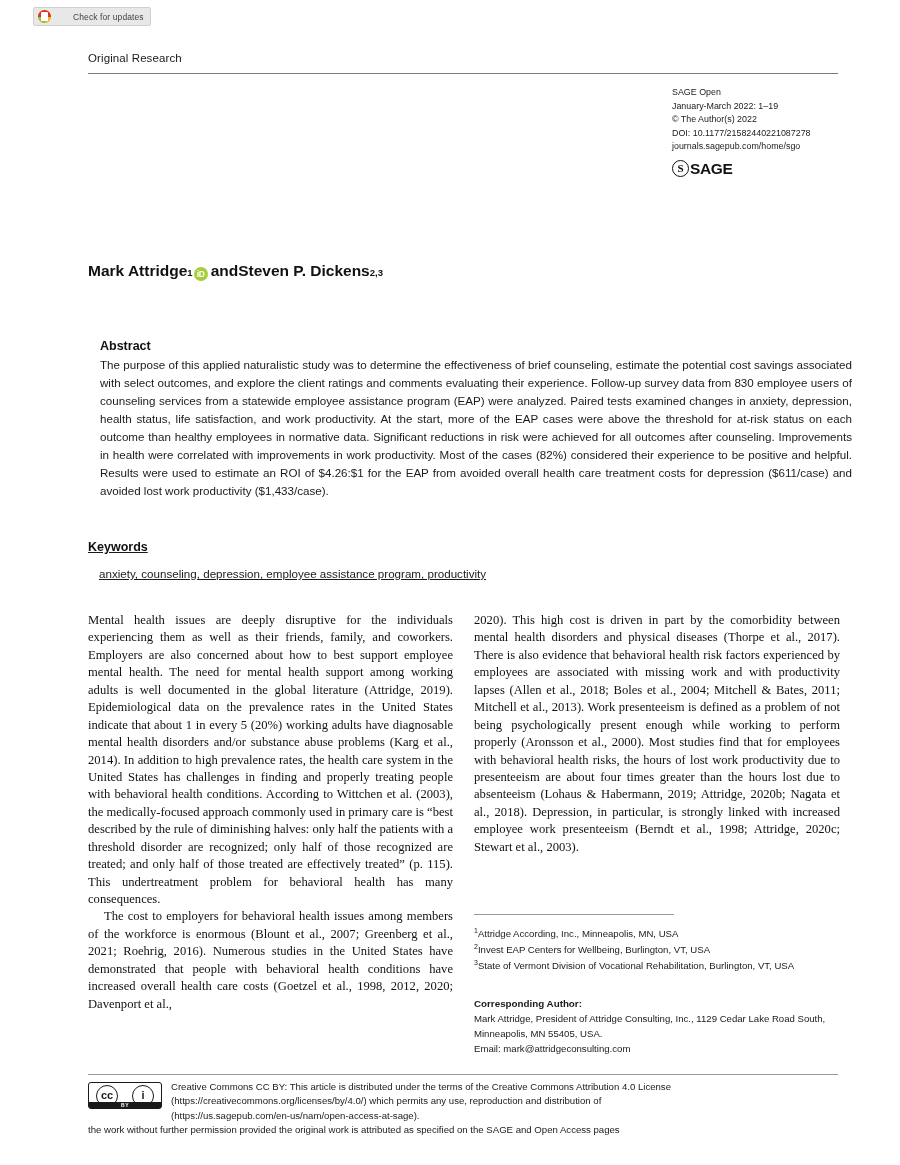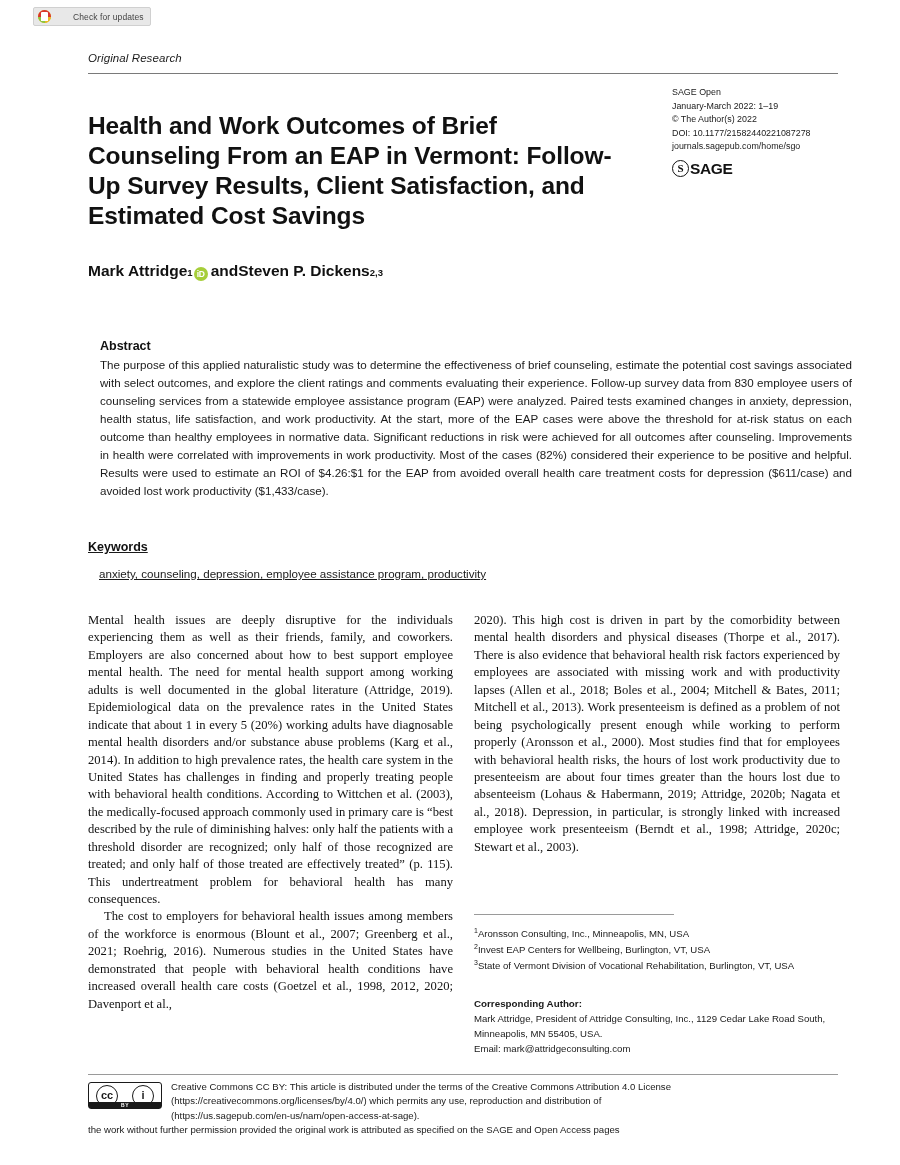--- a/index.html
+++ b/index.html
@@ -74,21 +74,20 @@
     letter-spacing: 0.1px;
     white-space: nowrap;
   }
 
   
   .running-head {
     position: absolute;
     left: 88px;
     top: 52px;
     font-size: 11.5px;
-    font-style: italic;
     color: #1a1a1a;
     letter-spacing: 0.1px;
   }
   .rule-head {
     position: absolute;
     left: 88px;
     top: 73px;
     width: 750px;
     height: 1.3px;
     background: #7a7a7a;
@@ -323,21 +322,20 @@
         <span class="q3"></span>
         <span class="q4"></span>
       <span class="inner"></span>
     </span>
     <span class="crossmark-label">Check for updates</span>
   </div>
 
   <div class="running-head">Original Research</div>
   <div class="rule-head"></div>
 
-  <h1 class="title">Health and Work Outcomes of Brief Counseling From an EAP in Vermont: Follow-Up Survey Results, Client Satisfaction, and Estimated Cost Savings</h1>
 
   <div class="meta">
     <div>SAGE Open</div>
     <div>January-March 2022: 1–19</div>
     <div>© The Author(s) 2022</div>
     <div>DOI: 10.1177/21582440221087278</div>
     <div>journals.sagepub.com/home/sgo</div>
     <div class="sage-logo">
       <span class="sage-mark">S</span>
       <span class="sage-word">SAGE</span>
@@ -368,21 +366,21 @@
     <p class="indent">The cost to employers for behavioral health issues among members of the workforce is enormous (Blount et al., 2007; Greenberg et al., 2021; Roehrig, 2016). Numerous studies in the United States have demonstrated that people with behavioral health conditions have increased overall health care costs (Goetzel et al., 1998, 2012, 2020; Davenport et al.,</p>
   </div>
 
   <div class="col col-right">
     <p>2020). This high cost is driven in part by the comorbidity between mental health disorders and physical diseases (Thorpe et al., 2017). There is also evidence that behavioral health risk factors experienced by employees are associated with missing work and with productivity lapses (Allen et al., 2018; Boles et al., 2004; Mitchell &amp; Bates, 2011; Mitchell et al., 2013). Work presenteeism is defined as a problem of not being psychologically present enough while working to perform properly (Aronsson et al., 2000). Most studies find that for employees with behavioral health risks, the hours of lost work productivity due to presenteeism are about four times greater than the hours lost due to absenteeism (Lohaus &amp; Habermann, 2019; Attridge, 2020b; Nagata et al., 2018). Depression, in particular, is strongly linked with increased employee work presenteeism (Berndt et al., 1998; Attridge, 2020c; Stewart et al., 2003).</p>
   </div>
 
   <div class="rule-foot"></div>
 
   <div class="affil">
-    <div><sup>1</sup><span>Aronsson Consulting, Inc., Minneapolis, MN, USA</span></div>
+    <div><sup>1</sup><span>Attridge According, Inc., Minneapolis, MN, USA</span></div>
     <div><sup>2</sup><span>Invest EAP Centers for Wellbeing, Burlington, VT, USA</span></div>
     <div><sup>3</sup><span>State of Vermont Division of Vocational Rehabilitation, Burlington, VT, USA</span></div>
   </div>
 
   <div class="corr">
     <div class="corr-head">Corresponding Author:</div>
     <div>Mark Attridge, President of Attridge Consulting, Inc., 1129 Cedar Lake Road South, Minneapolis, MN 55405, USA.</div>
     <div>Email: mark@attridgeconsulting.com</div>
   </div>
 

